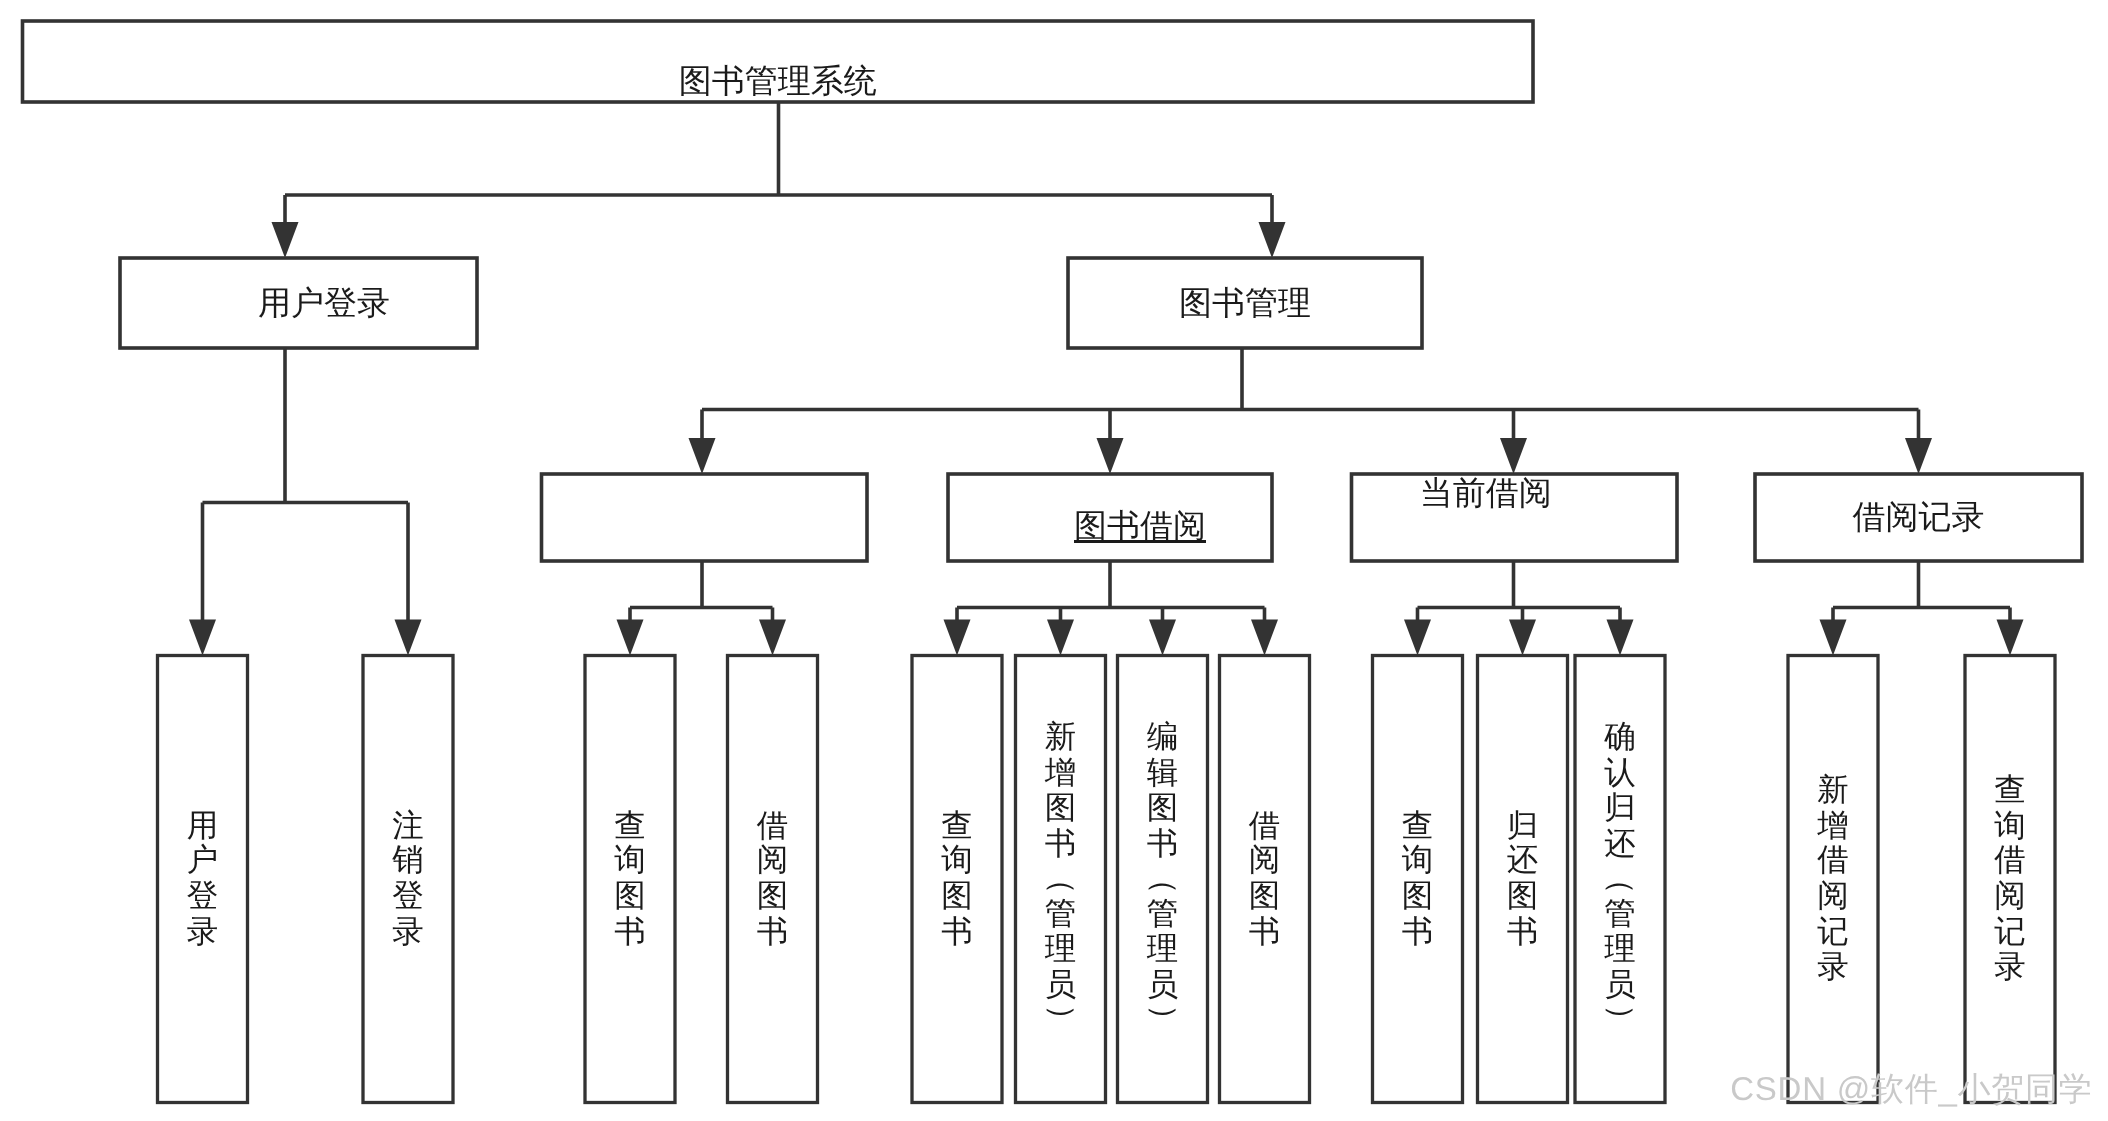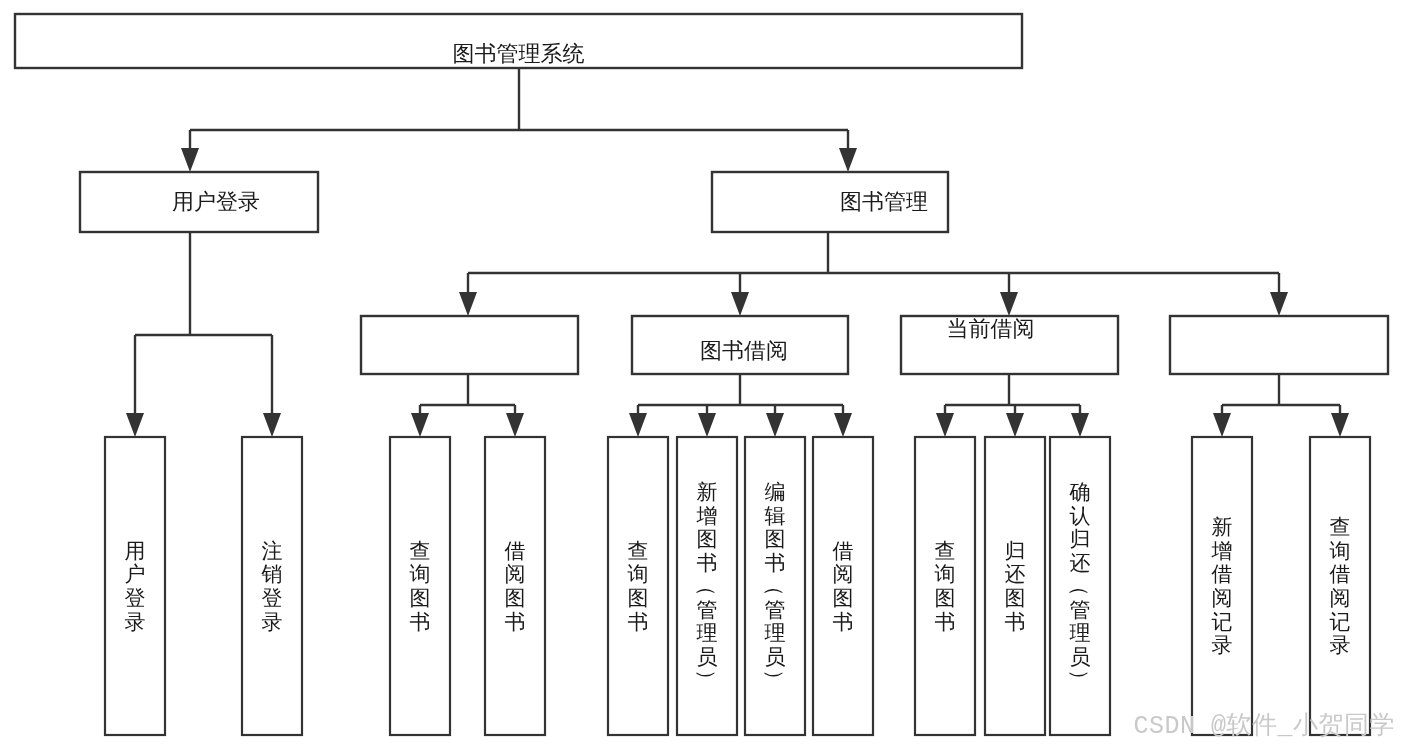--- a/index.html
+++ b/index.html
@@ -41,22 +41,22 @@
   }
   .arrow-head {
     fill: #333333;
     stroke: none;
   }
   .watermark-text {
     position: absolute;
     right: 10px;
     bottom: 6px;
     color: #c9c9c9;
-    font-family: Liberation Mono, monospace;
-    font-size: 25px;
+    font-family: Liberation Sans, sans-serif;
+    font-size: 22px;
     letter-spacing: 0.5px;
     white-space: nowrap;
     pointer-events: none;
   }
   .vlabel {
     position: absolute;
     display: flex;
     flex-direction: column;
     align-items: center;
     justify-content: center;
@@ -185,24 +185,25 @@
     <rect class="node-box thin" x="985" y="437" width="60" height="298"></rect>
     <rect class="node-box thin" x="1050" y="437" width="60" height="298"></rect>
 
     <rect class="node-box thin" x="1192" y="437" width="60" height="298"></rect>
     <rect class="node-box thin" x="1310" y="437" width="60" height="298"></rect>
   </svg>
 
   <div class="hlabel" style="left:15px; top:14px; width:1007px; height:54px;margin-top:13px;">图书管理系统</div>
 
   <div class="hlabel" style="left:80px; top:172px; width:238px; height:60px;padding-left:17px;">用户登录</div>
-  <div class="hlabel" style="left:752px; top:172px; width:236px; height:60px;padding-left:14px;">图书管理</div>
-
-  <div class="hlabel" style="left:636px; top:316px; width:216px; height:70px;">图书借阅</div>
+  <div class="hlabel" style="left:712px; top:172px; width:236px; height:60px;">图书管理</div>
+
+  <div class="hlabel" style="left:652px; top:316px; width:216px; height:70px;text-decoration:underline;">图书借阅</div>
   <div class="hlabel" style="left:901px; top:300px; width:179px; height:58px;">当前借阅</div>
+  <div class="hlabel" style="left:1170px; top:316px; width:218px; height:58px;">借阅记录</div>
 
   <div class="vlabel" style="left:105px; top:437px; width:60px; height:298px;"><span>用</span><span>户</span><span>登</span><span>录</span></div>
   <div class="vlabel" style="left:242px; top:437px; width:60px; height:298px;"><span>注</span><span>销</span><span>登</span><span>录</span></div>
 
   <div class="vlabel" style="left:390px; top:437px; width:60px; height:298px;"><span>查</span><span>询</span><span>图</span><span>书</span></div>
   <div class="vlabel" style="left:485px; top:437px; width:60px; height:298px;"><span>借</span><span>阅</span><span>图</span><span>书</span></div>
 
   <div class="vlabel" style="left:608px; top:437px; width:60px; height:298px;"><span>查</span><span>询</span><span>图</span><span>书</span></div>
   <div class="vlabel" style="left:677px; top:437px; width:60px; height:298px;"><span>新</span><span>增</span><span>图</span><span>书</span><span style="display: inline-block; transform: rotate(90deg);">（</span><span>管</span><span>理</span><span>员</span><span style="display: inline-block; transform: rotate(90deg);">）</span></div>
   <div class="vlabel" style="left:745px; top:437px; width:60px; height:298px;"><span>编</span><span>辑</span><span>图</span><span>书</span><span style="display: inline-block; transform: rotate(90deg);">（</span><span>管</span><span>理</span><span>员</span><span style="display: inline-block; transform: rotate(90deg);">）</span></div>

